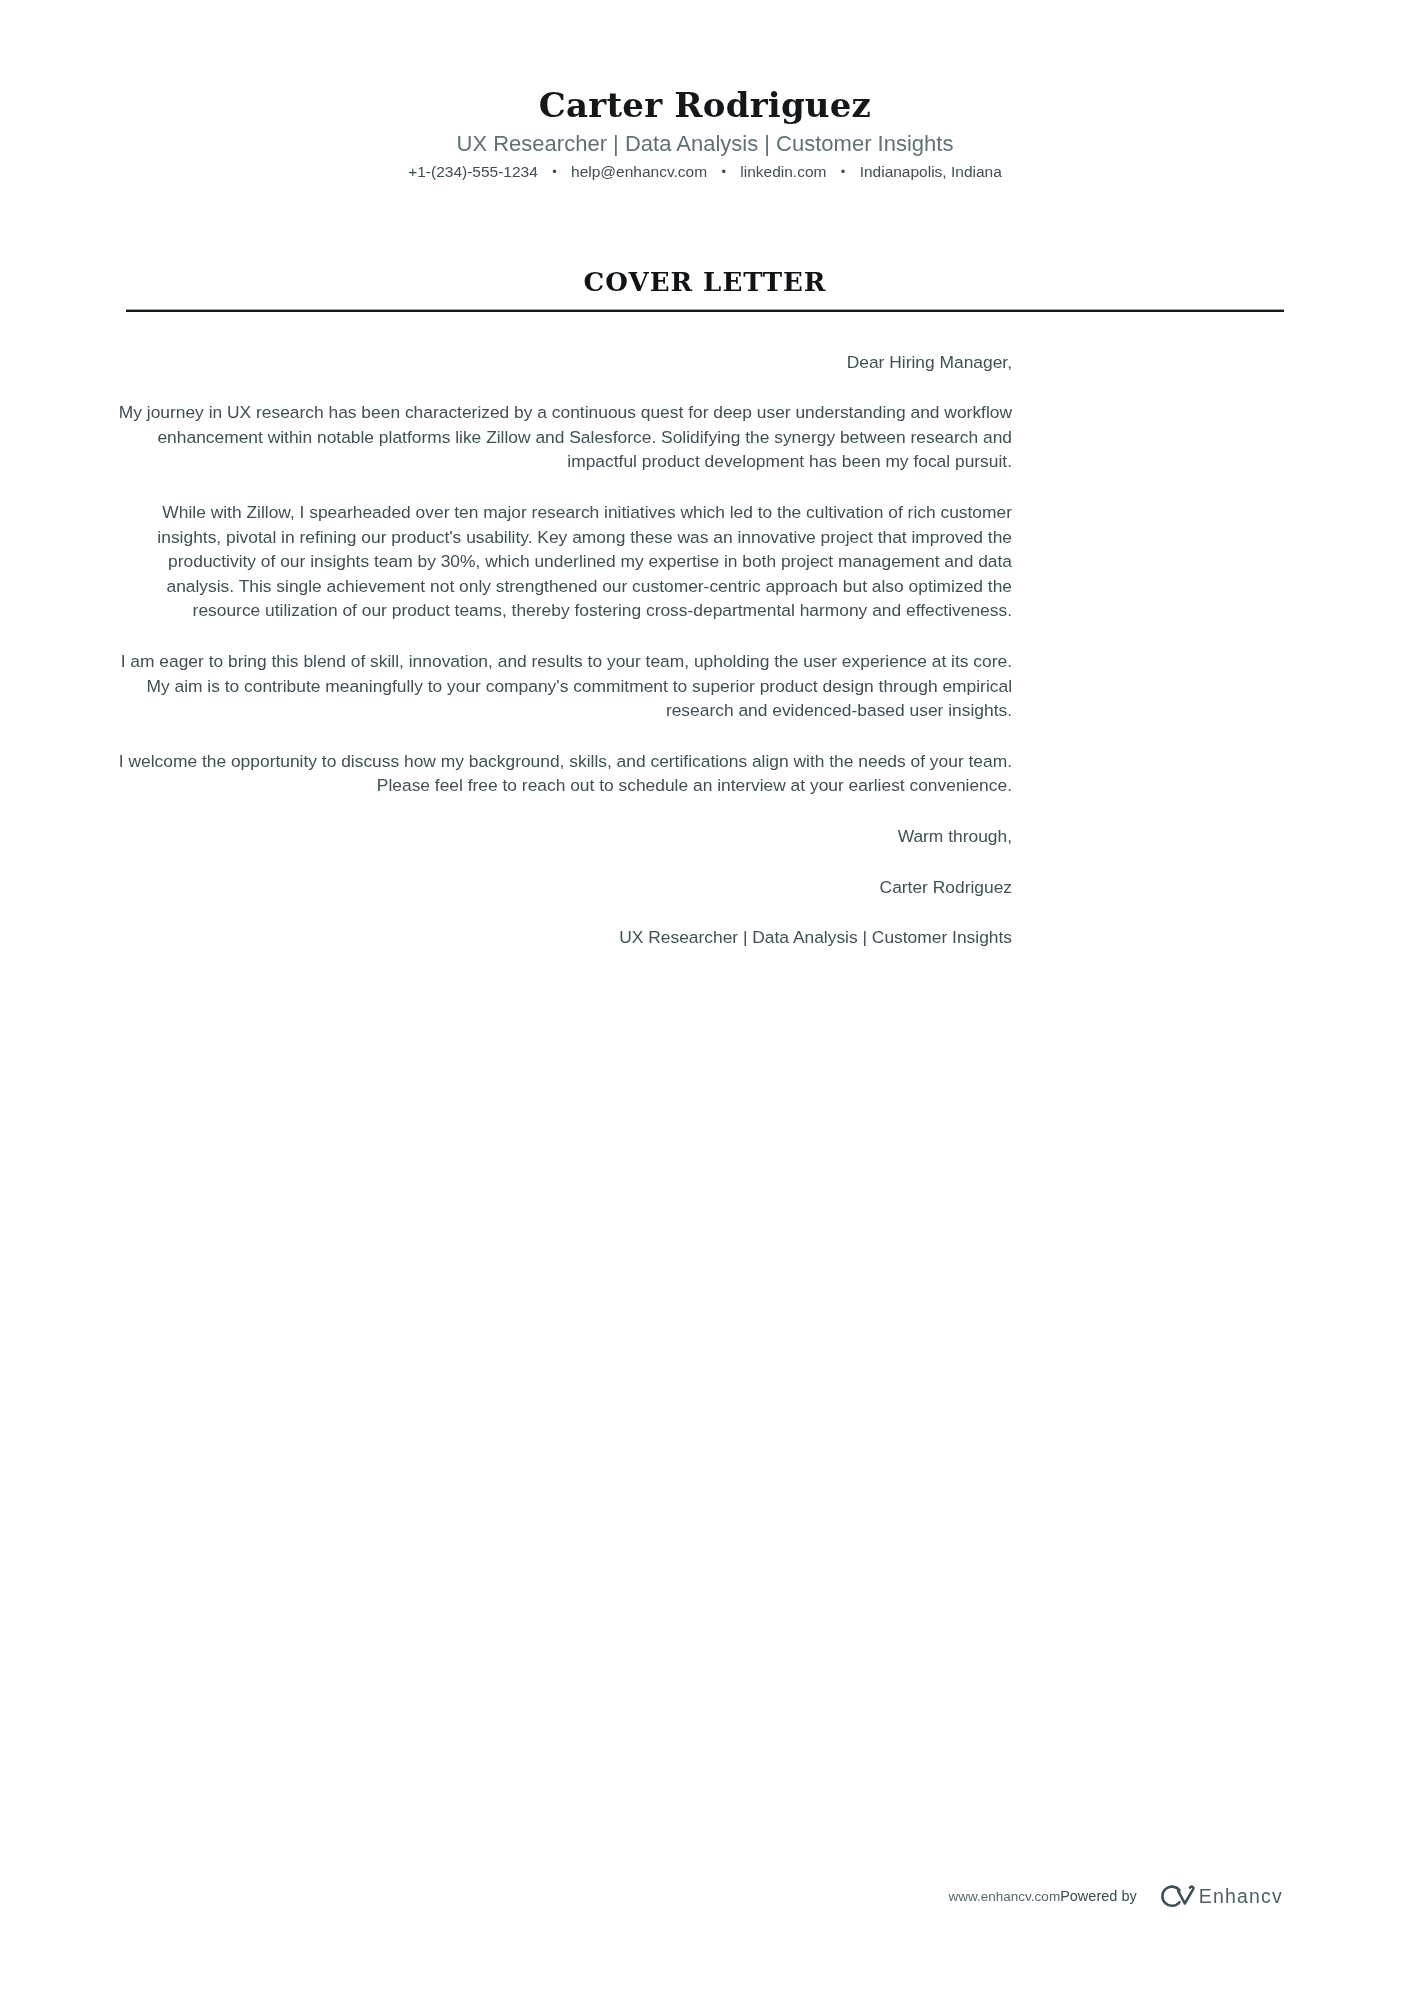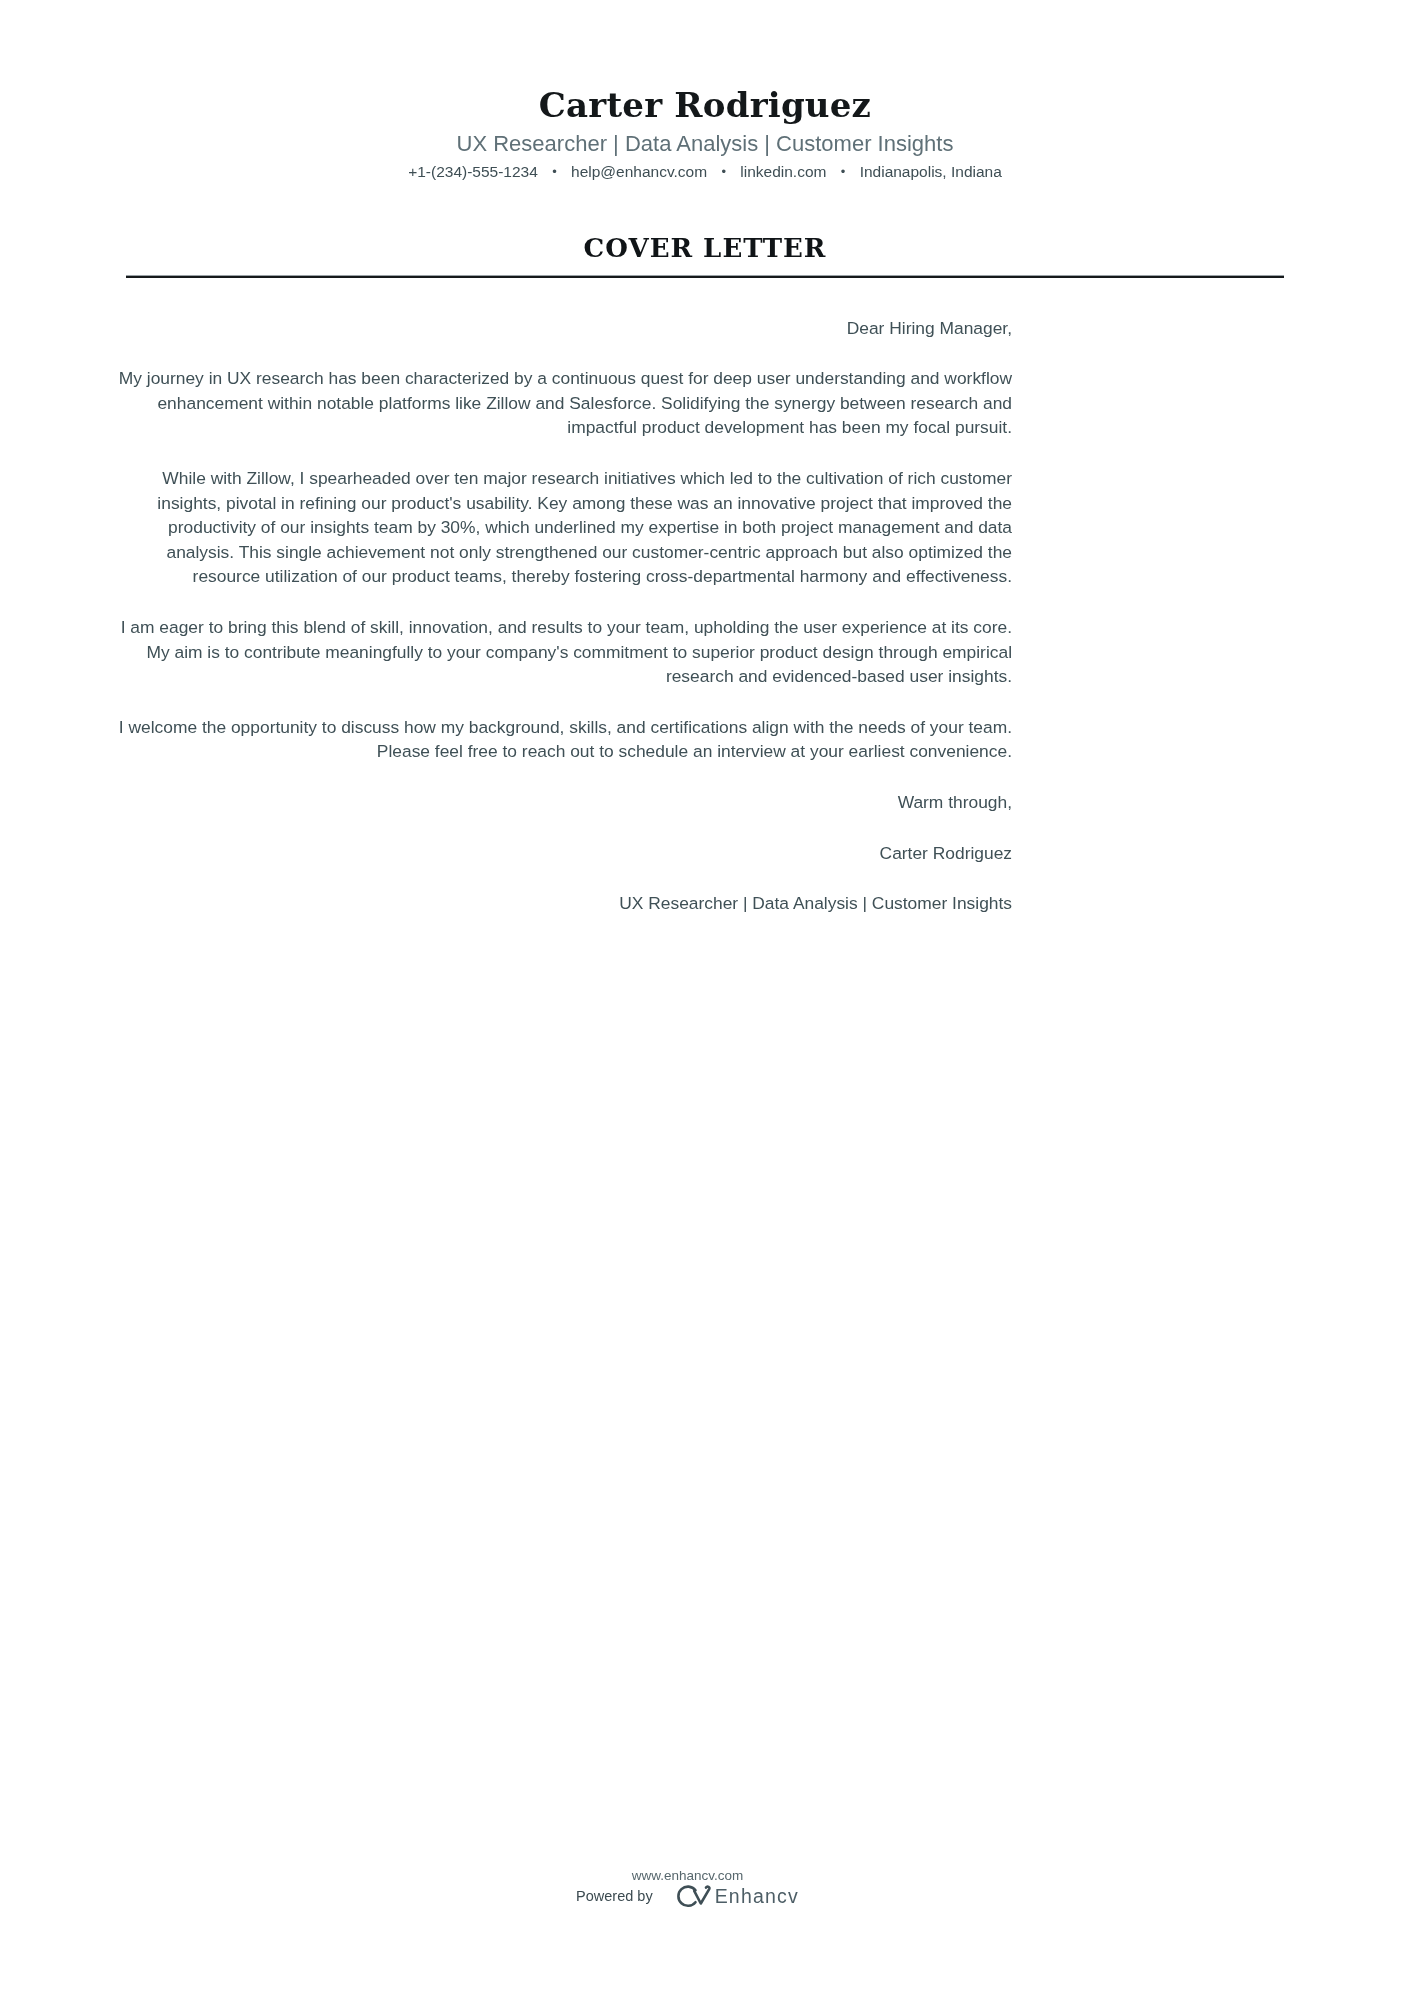--- a/index.html
+++ b/index.html
@@ -37,21 +37,21 @@
   .contact-row .sep {
     display: inline-block;
     margin: 0 10px;
     font-size: 13px;
     vertical-align: 1px;
     color: #3e4e54;
   }
   .contact-row a { color: #3e4e54; text-decoration: none; }
   
   .section-title {
-    margin: 52px 0 0 0;
+    margin: 86px 0 0 0;
     text-align: center;
     font-family: "DejaVu Serif", "Liberation Serif", serif;
     font-weight: 700;
     font-size: 26px;
     letter-spacing: 1px;
     color: #101417;
   }
   .section-divider {
     width: 1158px;
     height: 3px;
@@ -69,21 +69,20 @@
   .letter-body p { margin: 0 6px 26px 0; text-align: right; }
   
   .page-footer {
     position: absolute;
     left: 92px;
     right: 127px;
     bottom: 86px;
     display: flex;
     justify-content: flex-end;
     align-items: center;
-    flex-direction: column;
   }
   .site-link {
     font-size: 13.5px;
     color: #57676d;
     text-decoration: none;
   }
   .powered-by { display: flex; align-items: center; gap: 16px; }
   .powered-by-label { font-size: 14.5px; color: #3b4a50; }
   .brand-lockup {
     display: flex;

